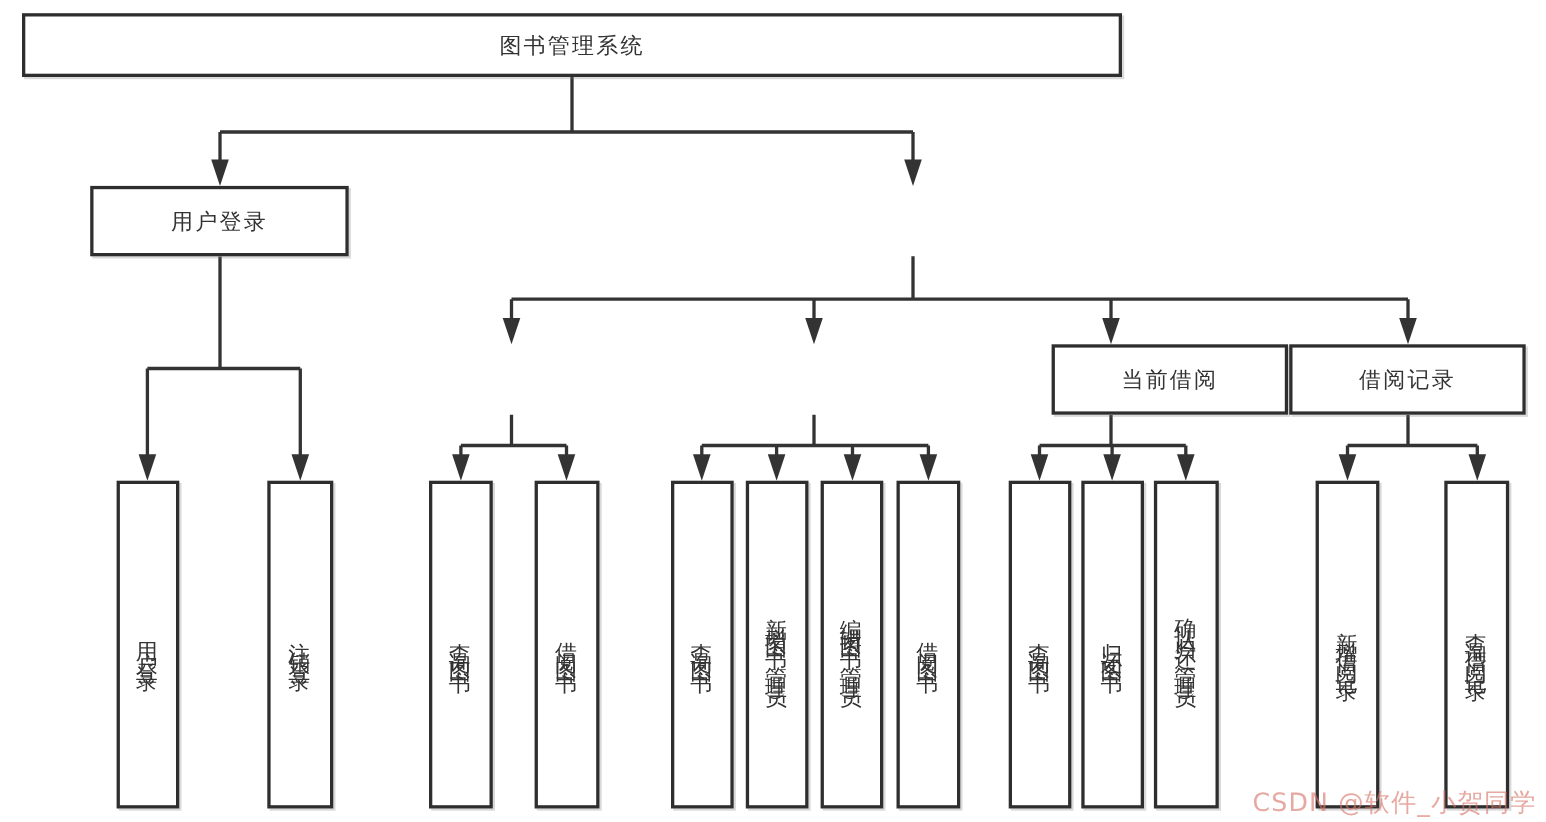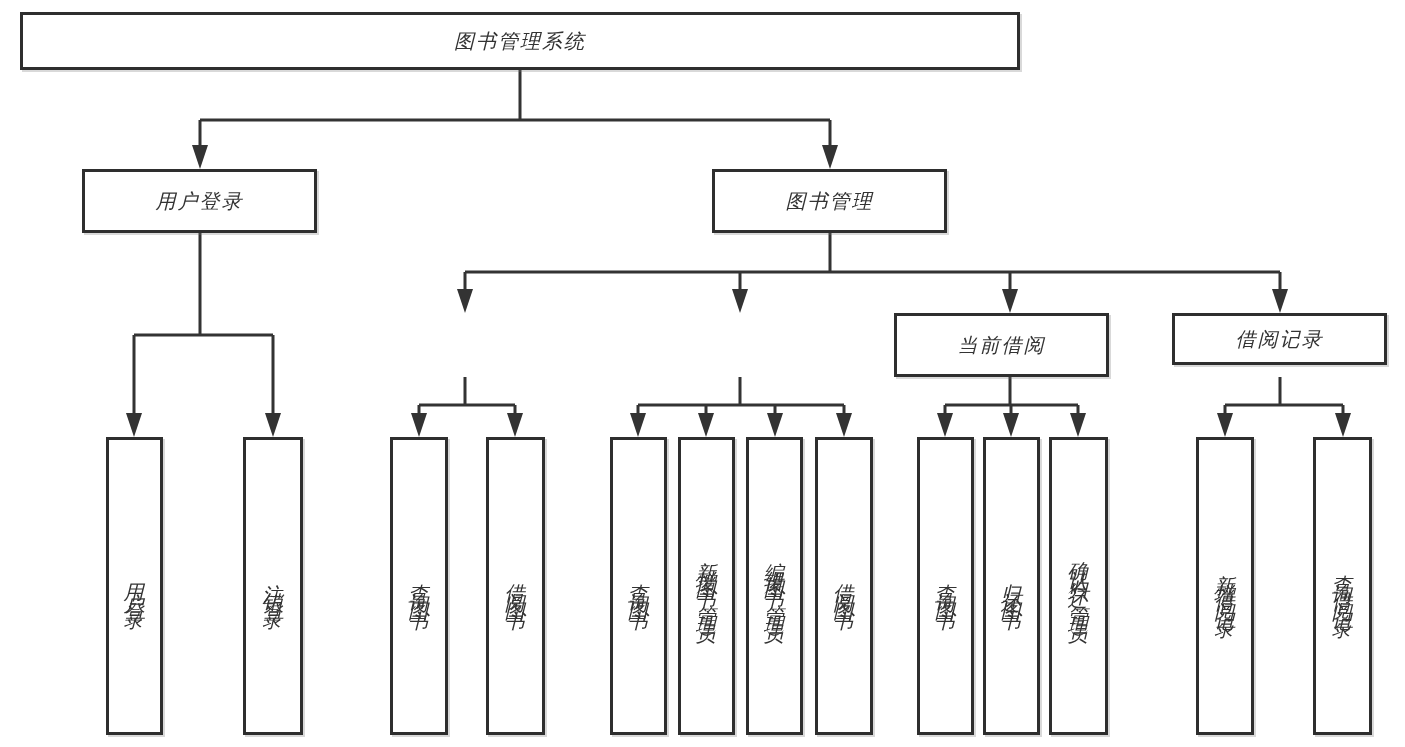--- a/index.html
+++ b/index.html
@@ -7,21 +7,20 @@
     padding: 0;
     background: #ffffff;
     font-family: "DejaVu Sans", "Liberation Sans", sans-serif;
   }
   #canvas {
     position: relative;
     width: 1405px;
     height: 747px;
     background: #ffffff;
     overflow: hidden;
-    font-style: italic;
   }
   .node {
     position: absolute;
     box-sizing: border-box;
     background: #ffffff;
     border: 3px solid #2e2e2e;
     box-shadow: 2px 2px 0 rgba(120,120,120,0.28);
     display: flex;
     align-items: center;
     justify-content: center;
@@ -113,24 +112,23 @@
     <polygon points="1070,413 1086,413 1078,437"></polygon>
 
     <path d="M1280,377 L1280,405 M1225,405 L1343,405 M1225,405 L1225,416 M1343,405 L1343,416"></path>
     <polygon points="1217,413 1233,413 1225,437"></polygon>
     <polygon points="1335,413 1351,413 1343,437"></polygon>
   </svg>
 
   <div class="node" style="left:20px; top:12px; width:1000px; height:58px;">图书管理系统</div>
 
   <div class="node" style="left:82px; top:169px; width:235px; height:64px;">用户登录</div>
-  <div class="node" style="left:712px; top:169px; width:235px; height:64px;">图书管理</div>
 
-  <div class="node" style="left:894px; top:313px; width:215px; height:64px;">当前借阅</div>
-  <div class="node" style="left:1172px; top:313px; width:215px; height:52px;">借阅记录</div>
+  <div class="node" style="left:956px; top:313px; width:215px; height:64px;">当前借阅</div>
+  <div class="node" style="left:1172px; top:313px; width:215px; height:64px;">借阅记录</div>
 
   <div class="vnode" style="left:106px; width:57px;">
     <span>用户登录</span>
   </div>
   <div class="vnode" style="left:243px; width:60px;">
     <span>注销登录</span>
   </div>
 
   <div class="vnode" style="left:390px; width:58px;">
     <span>查询图书</span>
@@ -162,14 +160,15 @@
     <span>确认归还（管理员）</span>
   </div>
 
   <div class="vnode" style="left:1196px; width:58px;">
     <span>新增借阅记录</span>
   </div>
   <div class="vnode" style="left:1313px; width:59px;">
     <span>查询借阅记录</span>
   </div>
 
+  <div class="watermark">CSDN @软件_小贺同学</div>
 
 </div>
 
 </body></html>

